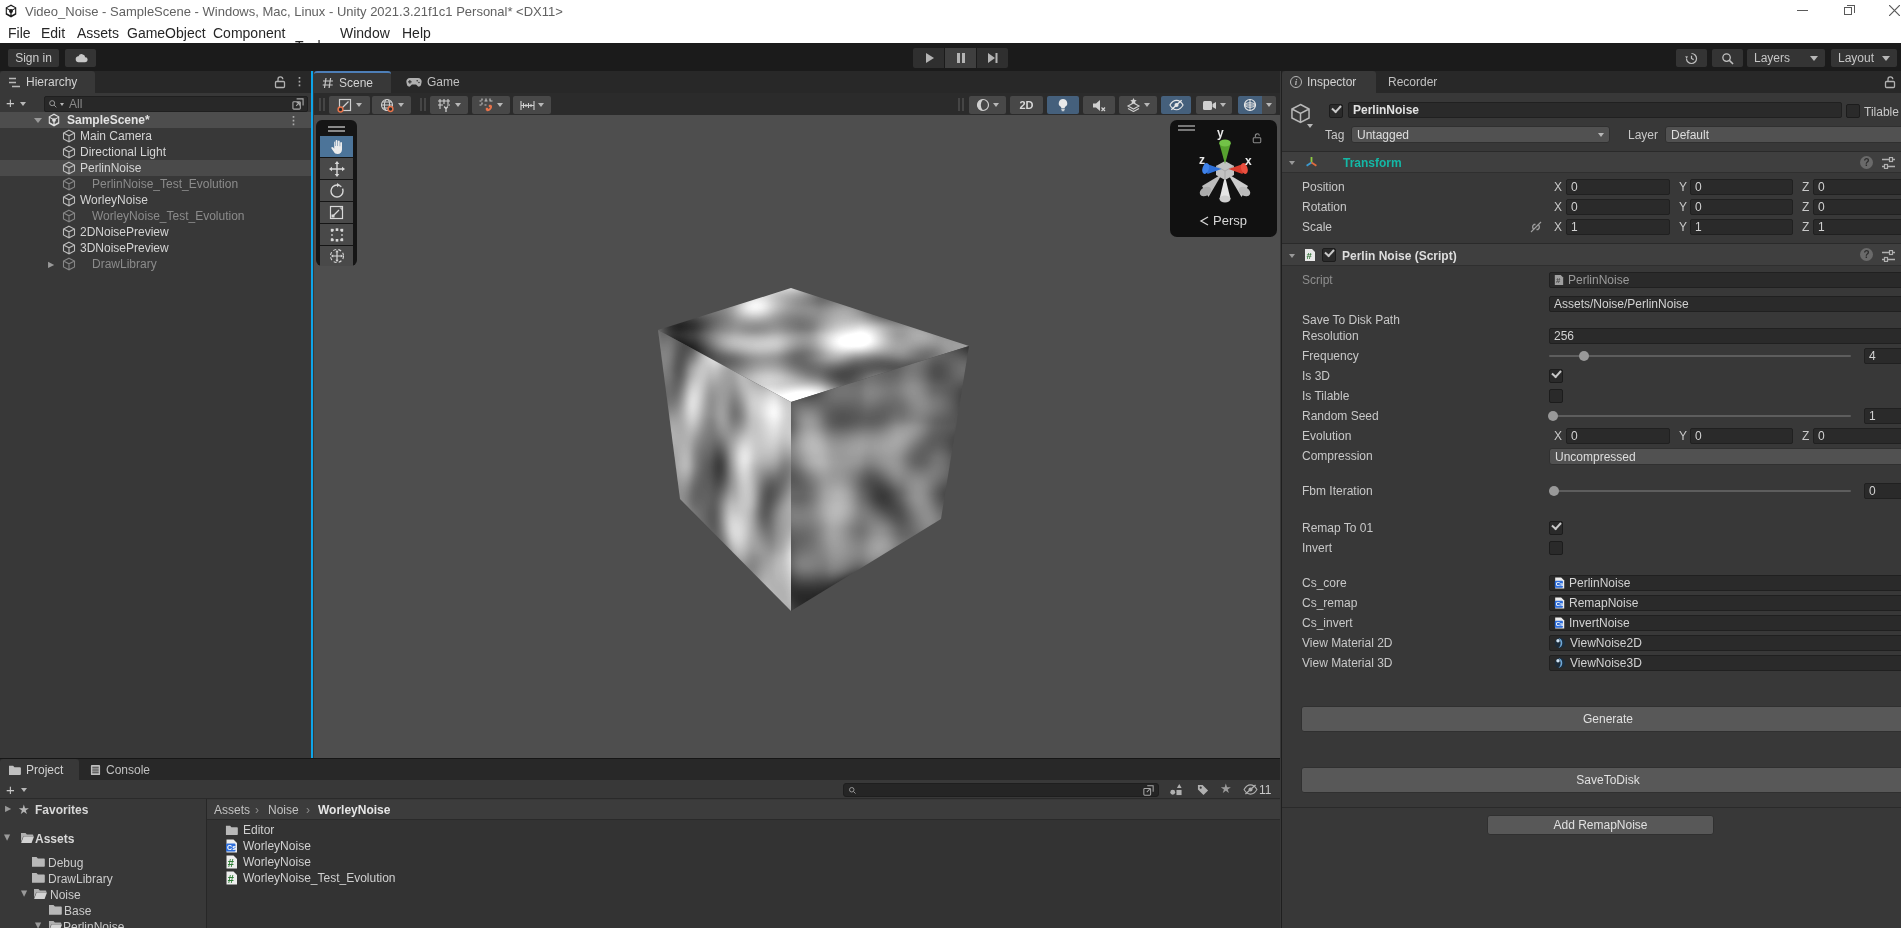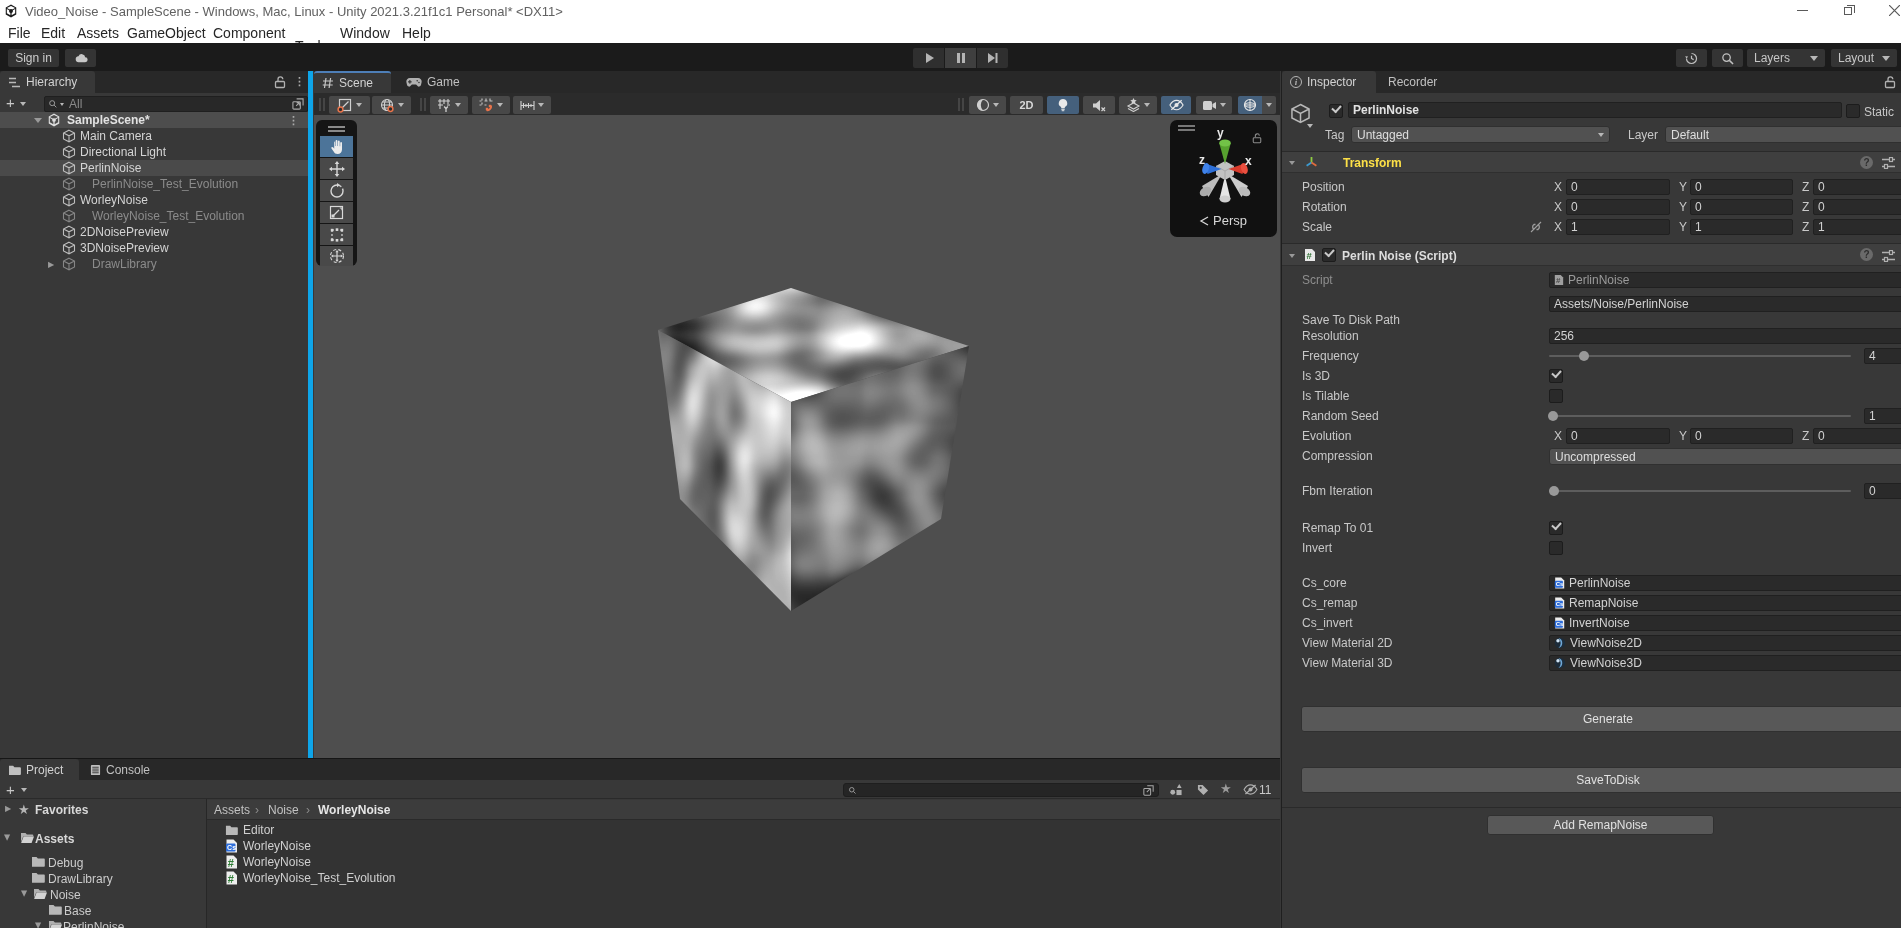--- a/index.html
+++ b/index.html
@@ -114,21 +114,21 @@
   <div class="abs" style="left:1712px;top:6px;width:31px;height:18px;background:#343434;border-radius:2px;display:flex;align-items:center;justify-content:center;">
     <svg width="13" height="13" viewBox="0 0 14 14">
         <circle cx="6" cy="6" r="4" fill="none" stroke="#c0c0c0" stroke-width="1.4"></circle>
         <path d="M9 9 L13 13" stroke="#c0c0c0" stroke-width="1.6"></path>
       </svg>
   </div>
   <div class="abs" style="left:1747px;top:6px;width:78px;height:18px;background:#343434;border-radius:2px;color:#c6c6c6;display:flex;align-items:center;padding:0 7px;">Layers<span class="arrow" style="margin-left:auto;"></span></div>
   <div class="abs" style="left:1831px;top:6px;width:66px;height:18px;background:#343434;border-radius:2px;color:#c6c6c6;display:flex;align-items:center;padding:0 7px;">Layout<span class="arrow" style="margin-left:auto;"></span></div>
 </div>
 
-<div class="panel" id="hierarchy" style="left:0;top:71px;width:313px;height:687px;border-right:5px solid #0ea5e9;">
+<div class="panel" id="hierarchy" style="left:0;top:71px;width:313px;height:687px;border-right:2px solid #0ea5e9;">
   <div class="tabwell"></div>
   <div class="tab" style="left:0;width:95px;">
     <svg width="13" height="11" style="margin-right:5px;">
         <path d="M1 1.5h7M1 5.5h7M4 9.5h8M1 9.5h0" stroke="#b8b8b8" stroke-width="1.3"></path>
         <path d="M1 1.5v8" stroke="#b8b8b8" stroke-width="1.3" opacity="0"></path>
       </svg>
     Hierarchy
   </div>
   <svg class="abs" style="left:274px;top:5px;" width="12" height="13" viewBox="0 0 12 13">
       <rect x="1.5" y="5.5" width="9" height="6" rx="1" fill="none" stroke="#b0b0b0" stroke-width="1.3"></rect>
@@ -485,34 +485,34 @@
     </svg>
   <div id="insbody">
 
     <svg class="abs" style="left:8px;top:32px;" width="21" height="21" viewBox="0 0 14 14">
         <path d="M7 1 L12.7 4 V10 L7 13 L1.3 10 V4 Z M1.3 4 L7 7 L12.7 4 M7 7 V13" fill="none" stroke="#b8b8b8" stroke-width="1"></path>
       </svg>
     <span class="arrow" style="position:absolute;left:25px;top:53px;border-left-width:3.5px;border-right-width:3.5px;border-top-width:4px;"></span>
     <div class="cb on" style="left:47px;top:33px;"></div>
     <div class="field" style="left:66px;top:31px;width:494px;font-weight:700;color:#e2e2e2;">PerlinNoise</div>
     <div class="cb" style="left:564px;top:33px;"></div>
-    <span class="lbl" style="left:582px;top:31px;">Static</span>
+    <span class="lbl" style="left:582px;top:31px;">Tilable</span>
     <span class="lbl" style="left:43px;top:54px;">Tag</span>
     <div class="dd" style="left:69px;top:55px;width:259px;">Untagged<span class="arrow sm" style="margin-left:auto;"></span></div>
     <span class="lbl" style="left:346px;top:54px;">Layer</span>
     <div class="dd" style="left:383px;top:55px;width:251px;">Default</div>
 
     <div class="abs" style="left:0;top:80px;width:620px;height:22px;background:#3f3f3f;border-top:1px solid #2a2a2a;border-bottom:1px solid #2f2f2f;">
       <span class="arrow sm abs" style="left:7px;top:9px;border-top-color:#9a9a9a;"></span>
       <svg class="abs" style="left:23px;top:4px;" width="13" height="13" viewBox="0 0 13 13">
           <path d="M6.5 6.5 V1" stroke="#8ecb43" stroke-width="1.8"></path>
           <path d="M6.5 6.5 L1.6 9.8" stroke="#3d9bd1" stroke-width="1.8"></path>
           <path d="M6.5 6.5 L11.4 9.8" stroke="#e06b3c" stroke-width="1.8"></path>
         </svg>
-      <span class="abs" style="left:61px;top:4px;font-weight:700;color:#fde047;">Transform</span>
+      <span class="abs" style="left:61px;top:4px;font-weight:700;color:#14b8a6;">Transform</span>
       <span class="abs" style="left:578px;top:2px;width:13px;height:13px;border-radius:50%;background:#6a6a6a;color:#2e2e2e;font-size:10px;font-weight:700;text-align:center;line-height:13px;margin-top:2px;">?</span>
       <svg class="abs" style="left:600px;top:5px;" width="13" height="12" viewBox="0 0 13 12">
           <path d="M0 2.5 h13 M0 9.5 h13" stroke="#b0b0b0" stroke-width="1.4"></path>
           <rect x="7.5" y="0.5" width="3" height="4" fill="#3f3f3f" stroke="#b0b0b0" stroke-width="1.2"></rect>
           <rect x="2.5" y="7.5" width="3" height="4" fill="#3f3f3f" stroke="#b0b0b0" stroke-width="1.2"></rect>
         </svg>
     </div>
     <span class="lbl" style="left:20px;top:106px;">Position</span>
     <span class="lbl" style="left:272px;top:106px;">X</span>
       <div class="field" style="left:284px;top:108px;width:104px;">0</div>

